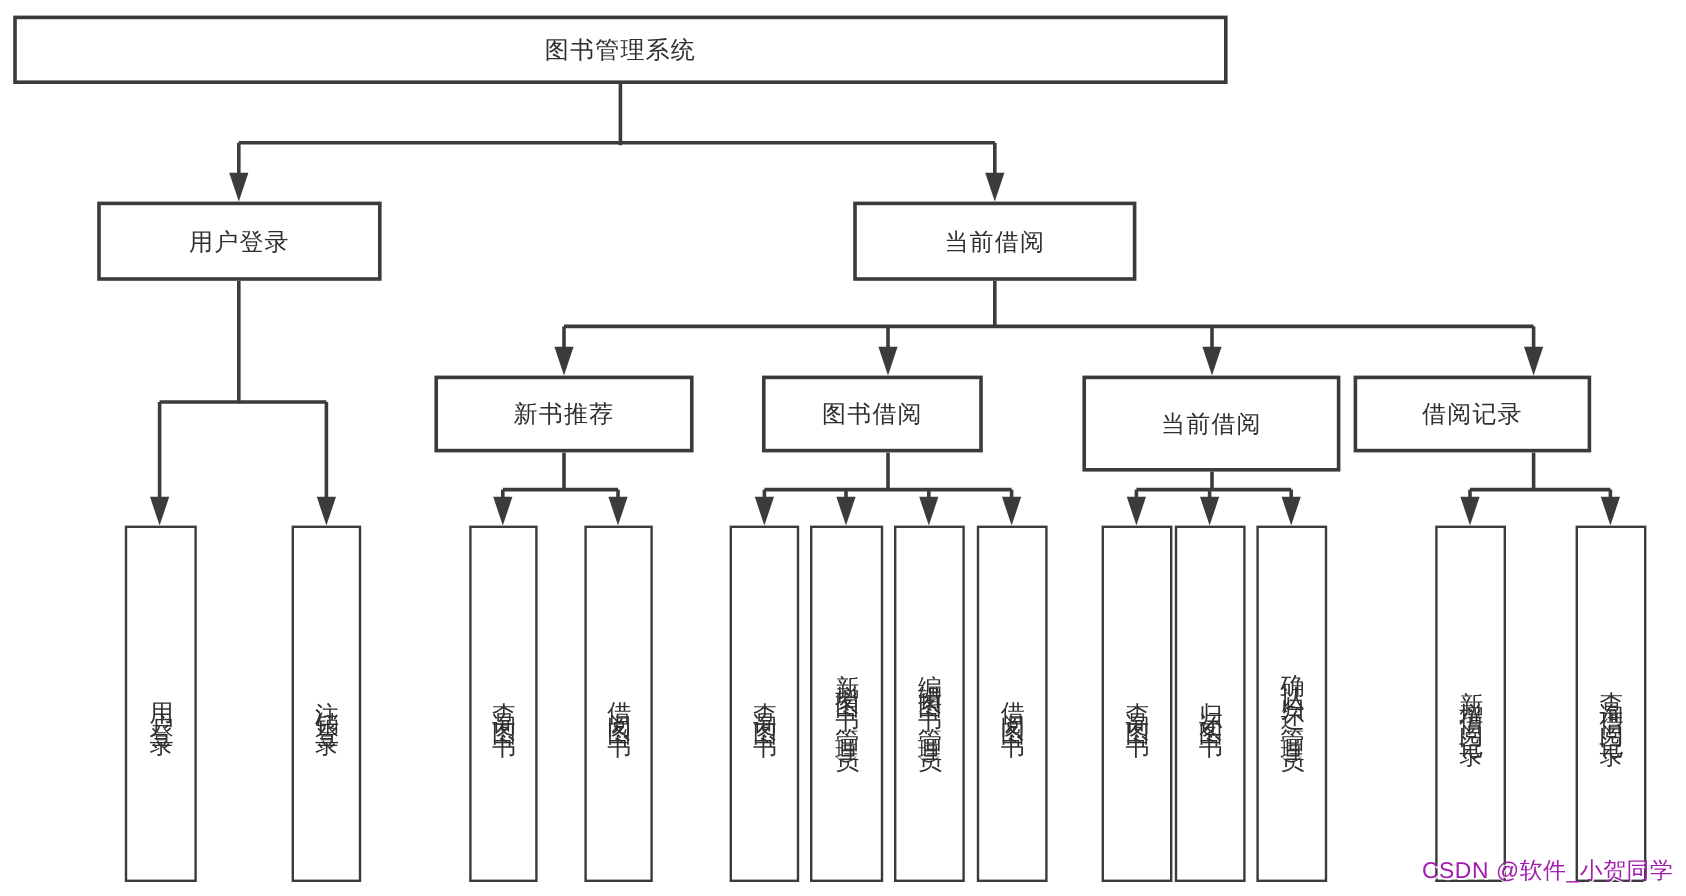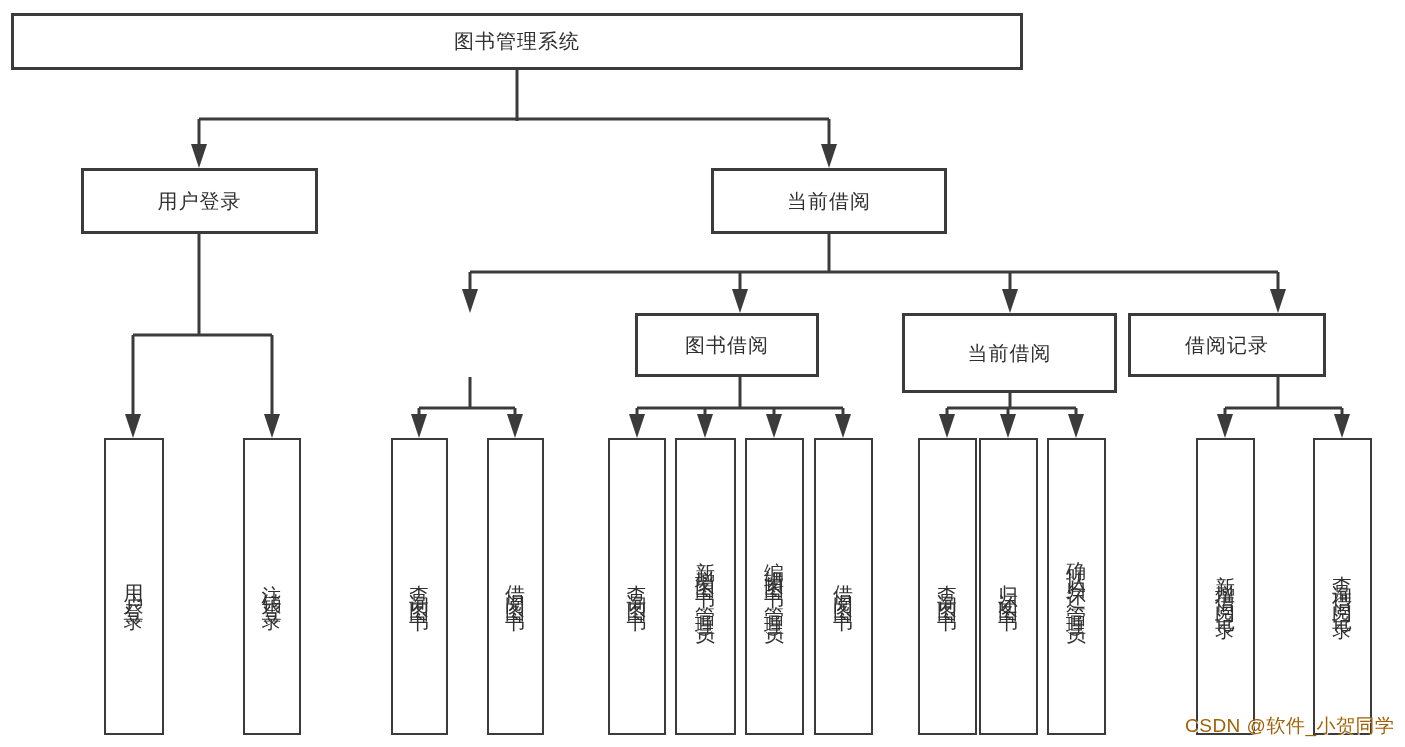--- a/index.html
+++ b/index.html
@@ -8,21 +8,21 @@
   .canvas{position:absolute;left:0;top:0;width:1405px;height:747px;}
   #connectors{position:absolute;left:0;top:0;z-index:1;}
   .box{position:absolute;box-sizing:border-box;background:#ffffff;
        border:3px solid #3b3b3b;display:flex;align-items:center;justify-content:center;
        color:#2f2f2f;z-index:2;}
   .box.h{font-size:20px;letter-spacing:1px;}
   .box.v{border-width:2.5px;}
   .box.v span{writing-mode:vertical-rl;text-orientation:mixed;
        font-size:20px;letter-spacing:9px;line-height:1;}
   .watermark{position:absolute;left:1185px;top:713px;z-index:5;
-       font-size:19px;color:#a16207;letter-spacing:0.5px;white-space:nowrap;
+       font-size:19px;color:#a21caf;letter-spacing:0.5px;white-space:nowrap;
        text-shadow:1px 1px 0 rgba(255,255,255,0.85);}
 </style>
 </head>
 <body>
 
 <div class="canvas">
 
   <svg id="connectors" width="1405" height="747">
       <line x1="517" y1="69" x2="517" y2="121" stroke="#3b3b3b" stroke-width="3"></line>
       <line x1="199" y1="119" x2="829" y2="119" stroke="#3b3b3b" stroke-width="3"></line>
@@ -84,20 +84,23 @@
     <span>图书管理系统</span>
   </div>
 
   <div class="box h" style="left:81px;top:168px;width:237px;height:66px">
     <span>用户登录</span>
   </div>
   <div class="box h" style="left:711px;top:168px;width:236px;height:66px">
     <span>当前借阅</span>
   </div>
 
+  <div class="box h" style="left:362px;top:313px;width:216px;height:64px">
+    <span>新书推荐</span>
+  </div>
   <div class="box h" style="left:635px;top:313px;width:184px;height:64px">
     <span>图书借阅</span>
   </div>
   <div class="box h" style="left:902px;top:313px;width:215px;height:80px">
     <span>当前借阅</span>
   </div>
   <div class="box h" style="left:1128px;top:313px;width:198px;height:64px">
     <span>借阅记录</span>
   </div>
 

